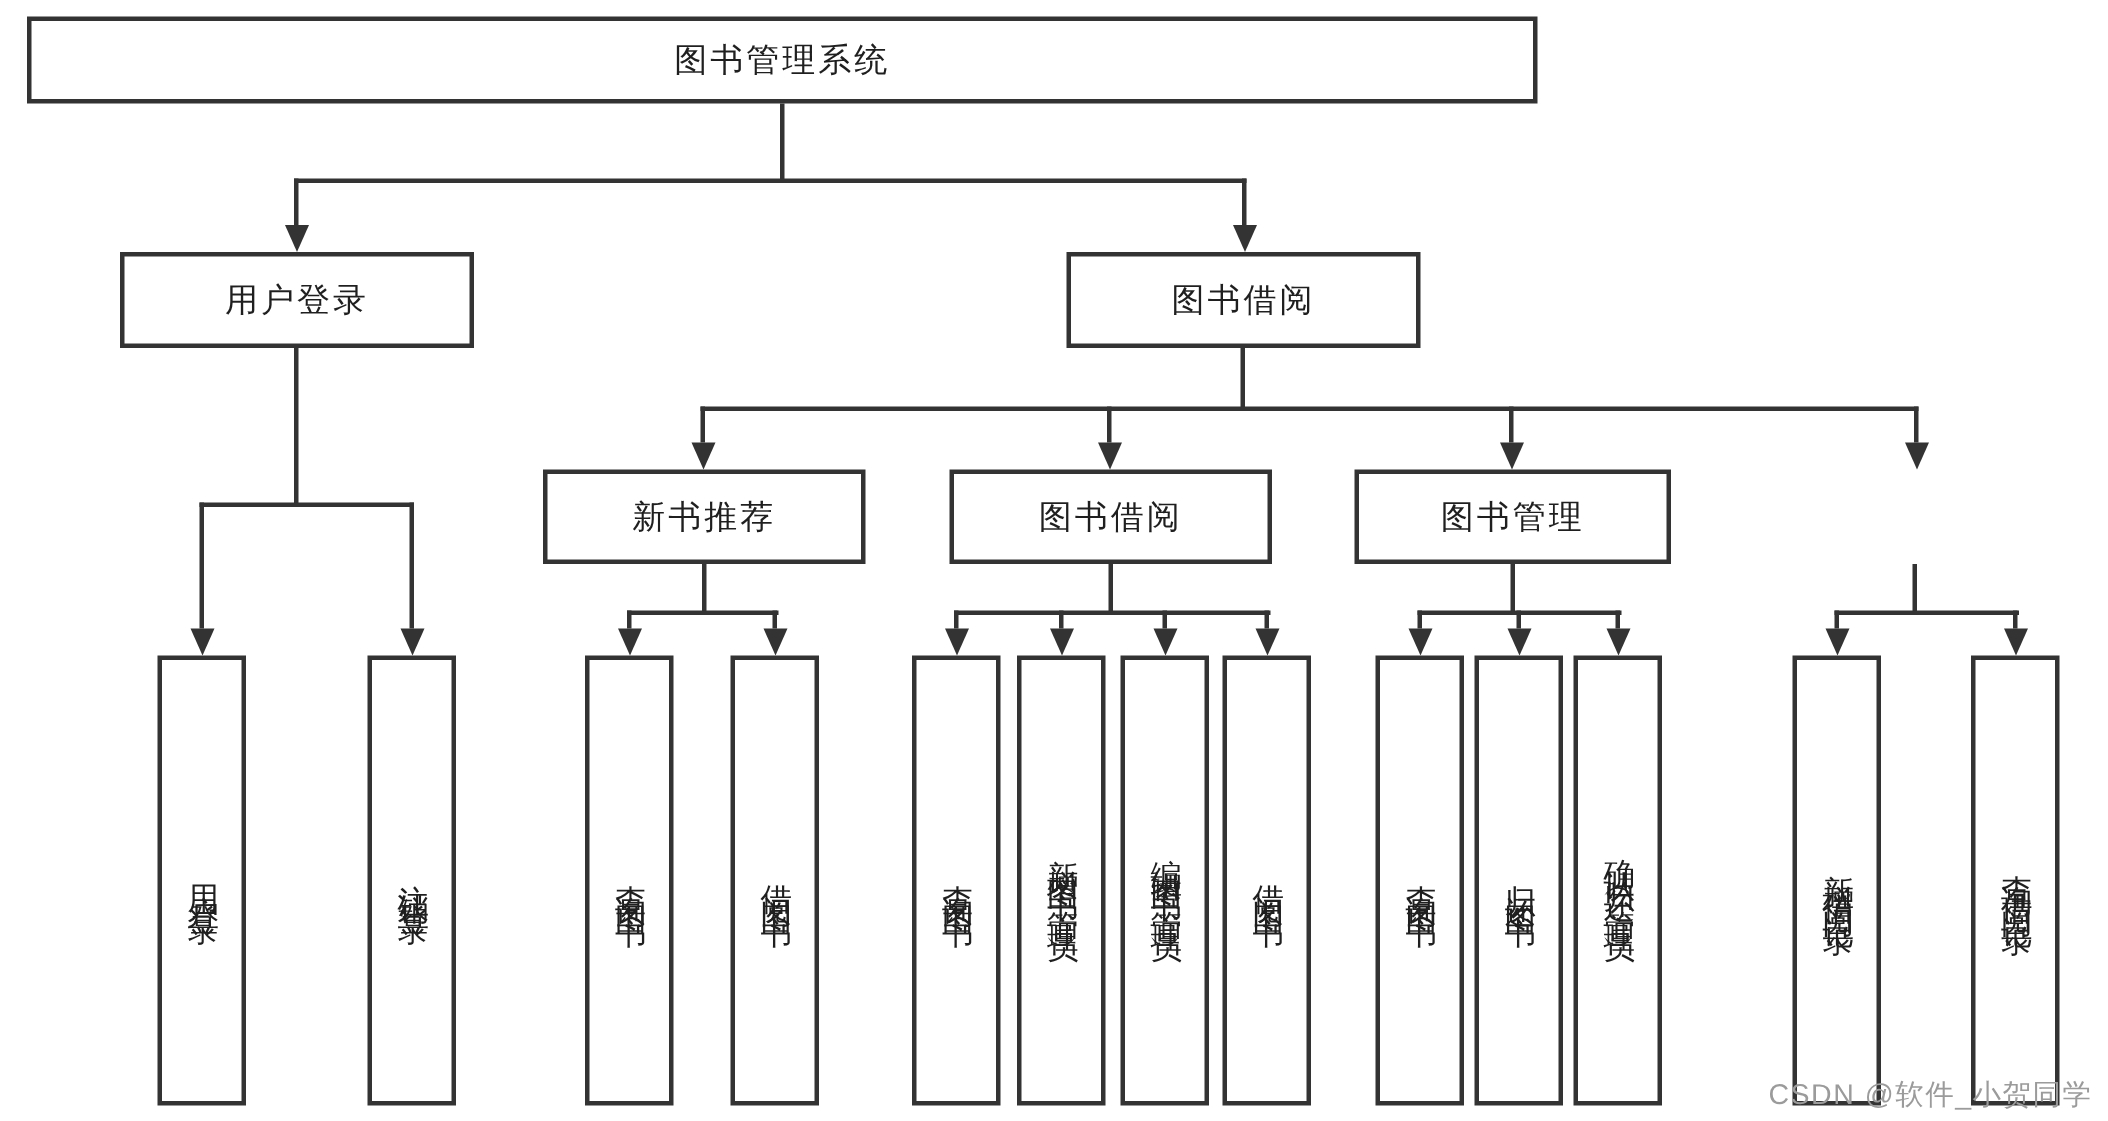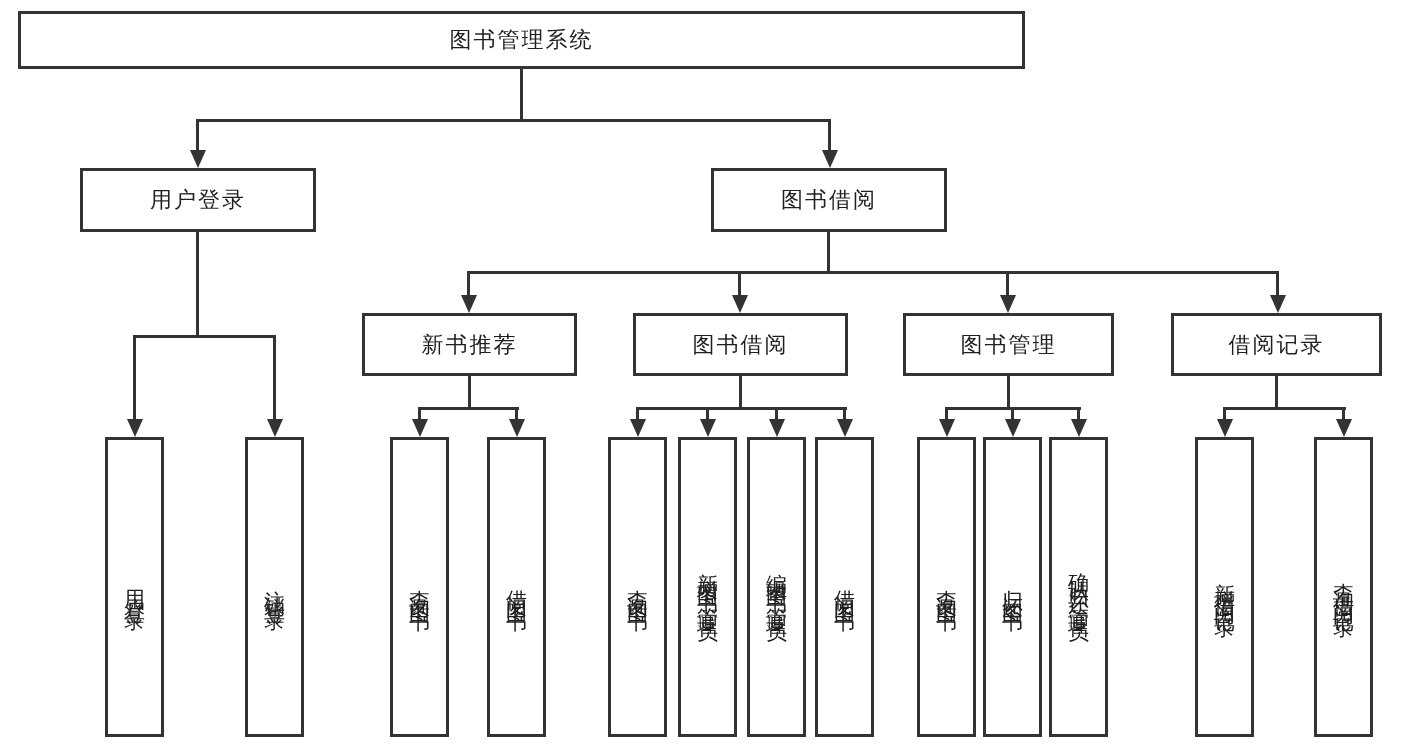--- a/index.html
+++ b/index.html
@@ -64,21 +64,20 @@
 <div class="diagram">
 
   <div class="box" style="left:18px;top:11px;width:1007px;height:58px">图书管理系统</div>
 
   <div class="box" style="left:80px;top:168px;width:236px;height:64px">用户登录</div>
   <div class="box" style="left:711px;top:168px;width:236px;height:64px">图书借阅</div>
 
   <div class="box" style="left:633px;top:313px;width:215px;height:63px">图书借阅</div>
   <div class="box" style="left:362px;top:313px;width:215px;height:63px">新书推荐</div>
   <div class="box" style="left:903px;top:313px;width:211px;height:63px">图书管理</div>
-  <div class="box" style="left:1171px;top:313px;width:211px;height:63px">借阅记录</div>
 
   <div class="box vbox" style="left:105px;top:437px;width:59px;height:300px">用户登录</div>
   <div class="box vbox" style="left:245px;top:437px;width:59px;height:300px">注销登录</div>
 
   <div class="box vbox" style="left:390px;top:437px;width:59px;height:300px">查询图书</div>
   <div class="box vbox" style="left:487px;top:437px;width:59px;height:300px">借阅图书</div>
 
   <div class="box vbox" style="left:608px;top:437px;width:59px;height:300px">查询图书</div>
   <div class="box vbox" style="left:678px;top:437px;width:59px;height:300px">新增图书（管理员）</div>
   <div class="box vbox" style="left:747px;top:437px;width:59px;height:300px">编辑图书（管理员）</div>
@@ -124,14 +123,15 @@
   <div class="hline" style="left:945px;top:407px;width:136px"></div>
   <div class="aline" style="left:945px;top:407px;height:12px"></div>
   <div class="aline" style="left:1011px;top:407px;height:12px"></div>
   <div class="aline" style="left:1077px;top:407px;height:12px"></div>
 
   <div class="vline" style="left:1275px;top:376px;height:32px"></div>
   <div class="hline" style="left:1223px;top:407px;width:123px"></div>
   <div class="aline" style="left:1223px;top:407px;height:12px"></div>
   <div class="aline" style="left:1342px;top:407px;height:12px"></div>
 
+  <div class="watermark">CSDN @软件_小贺同学</div>
 
 </div>
 
 </body></html>

